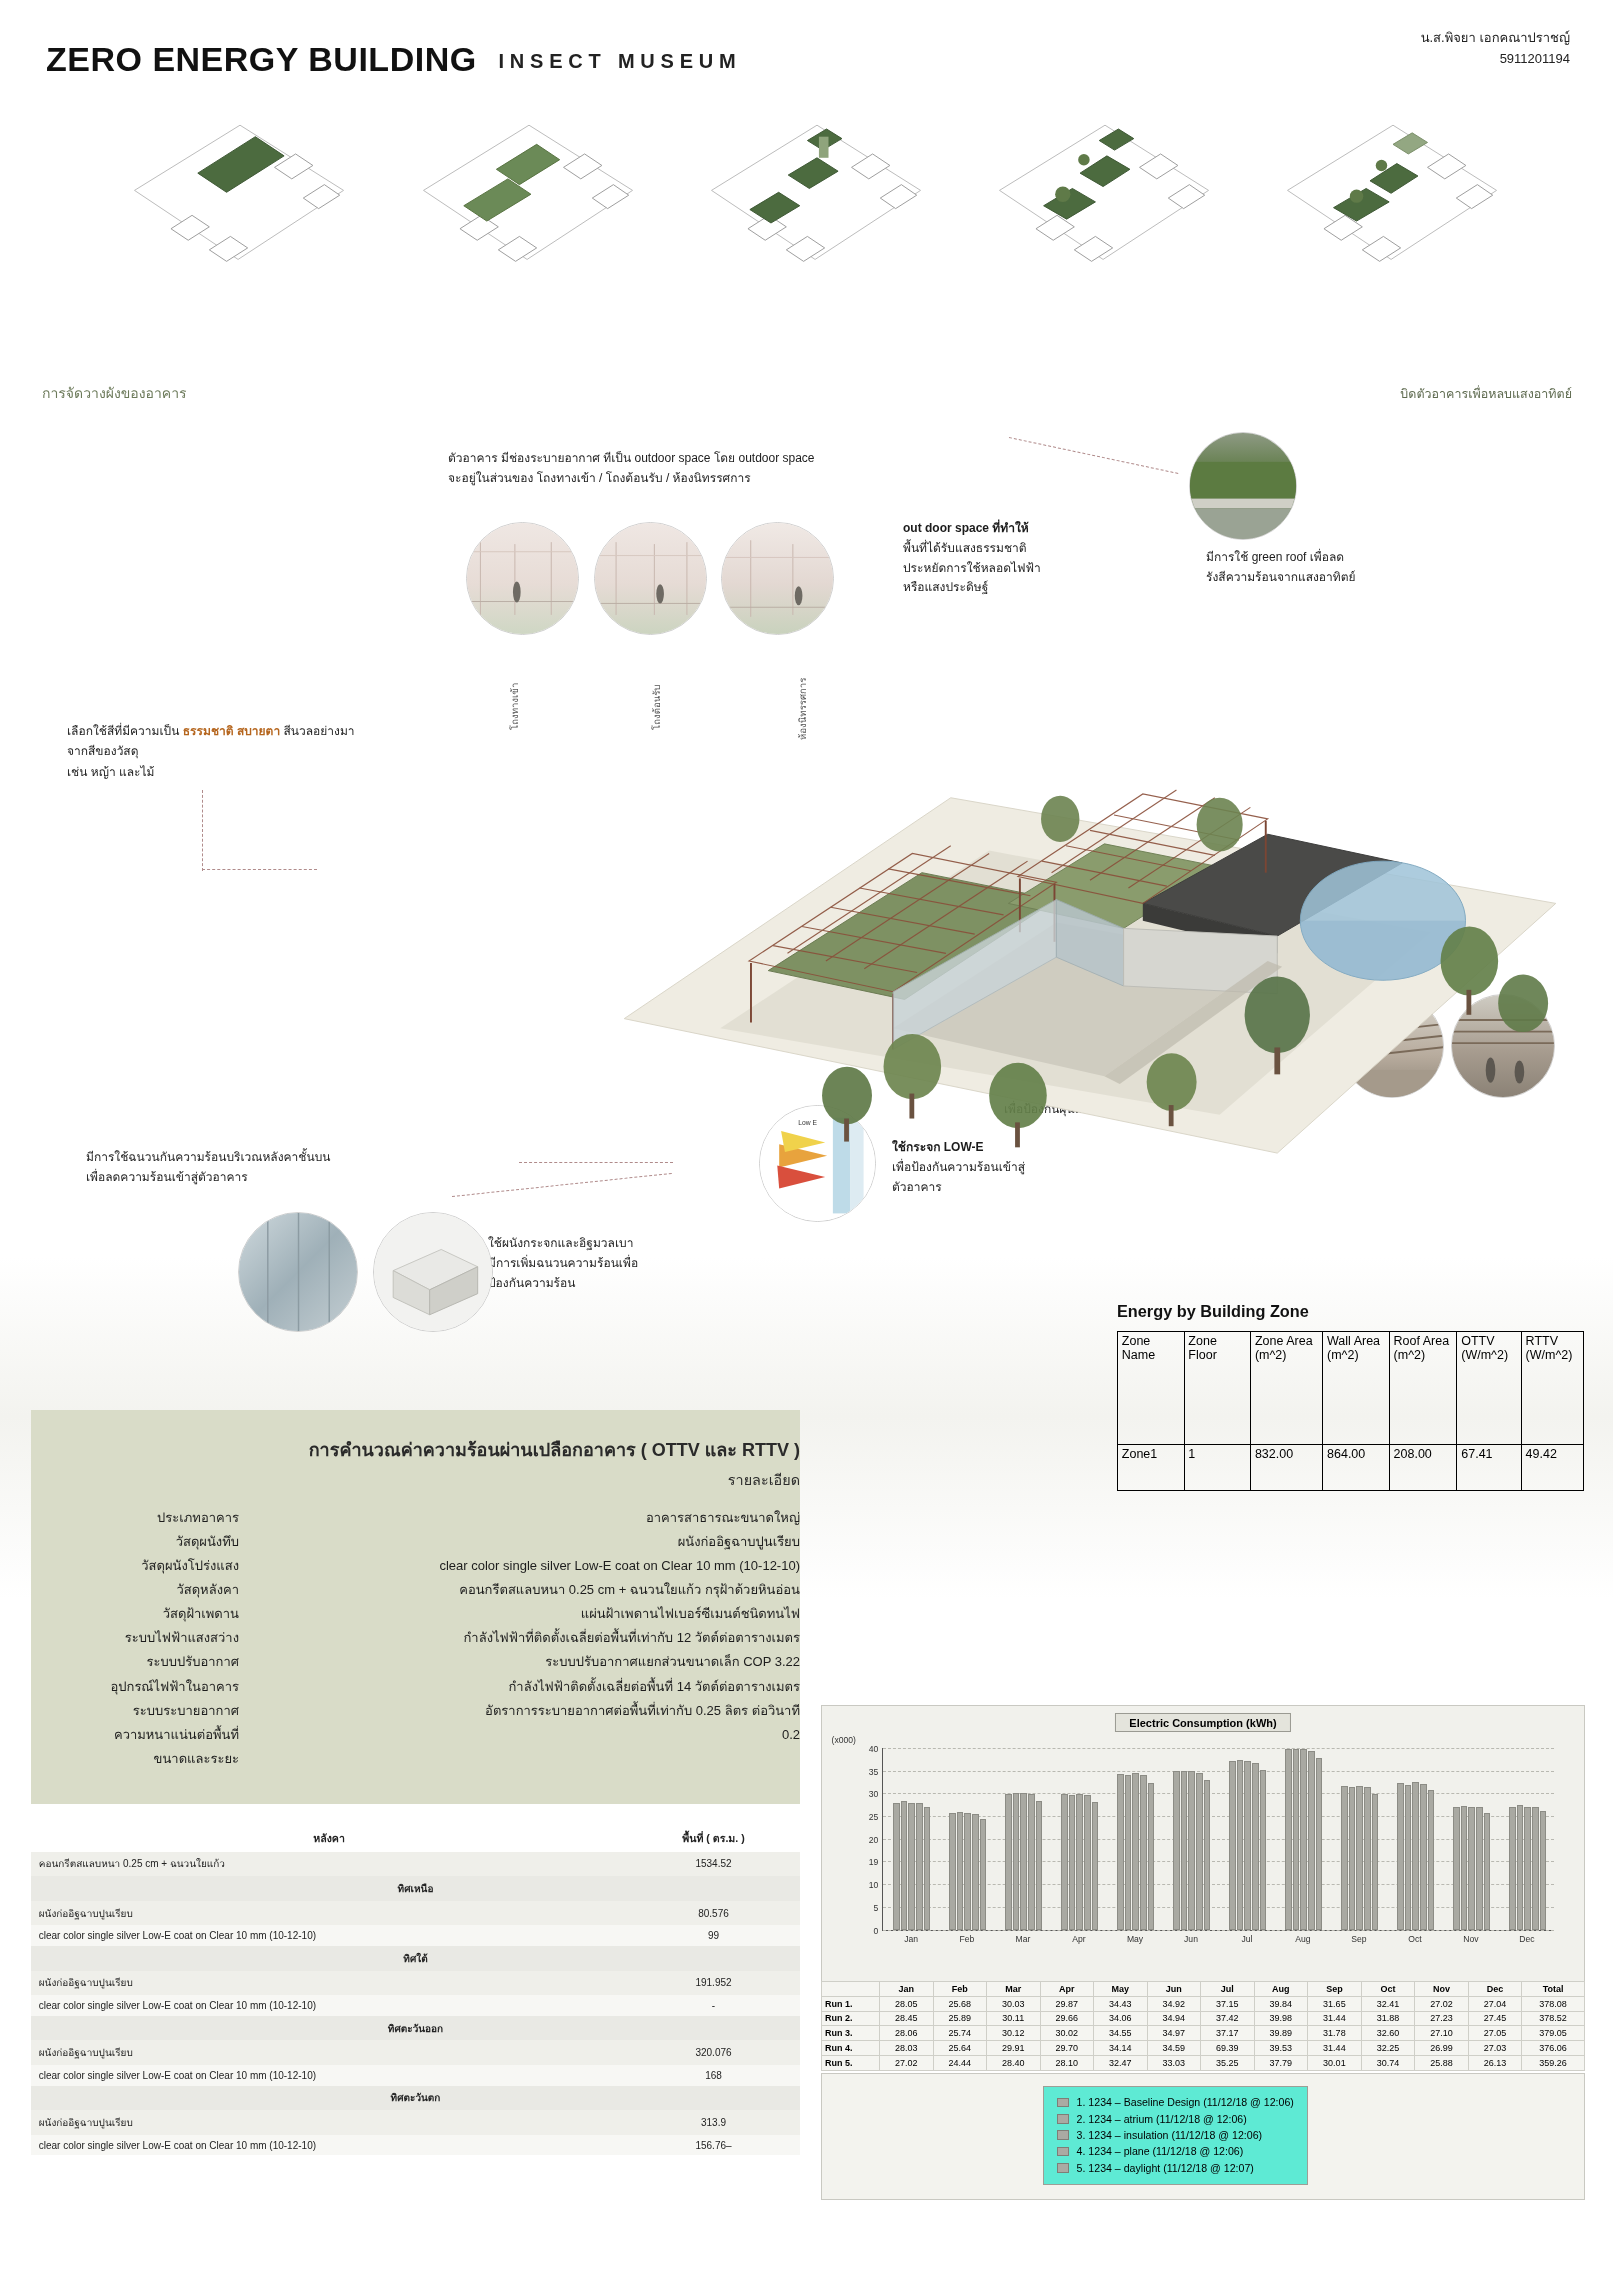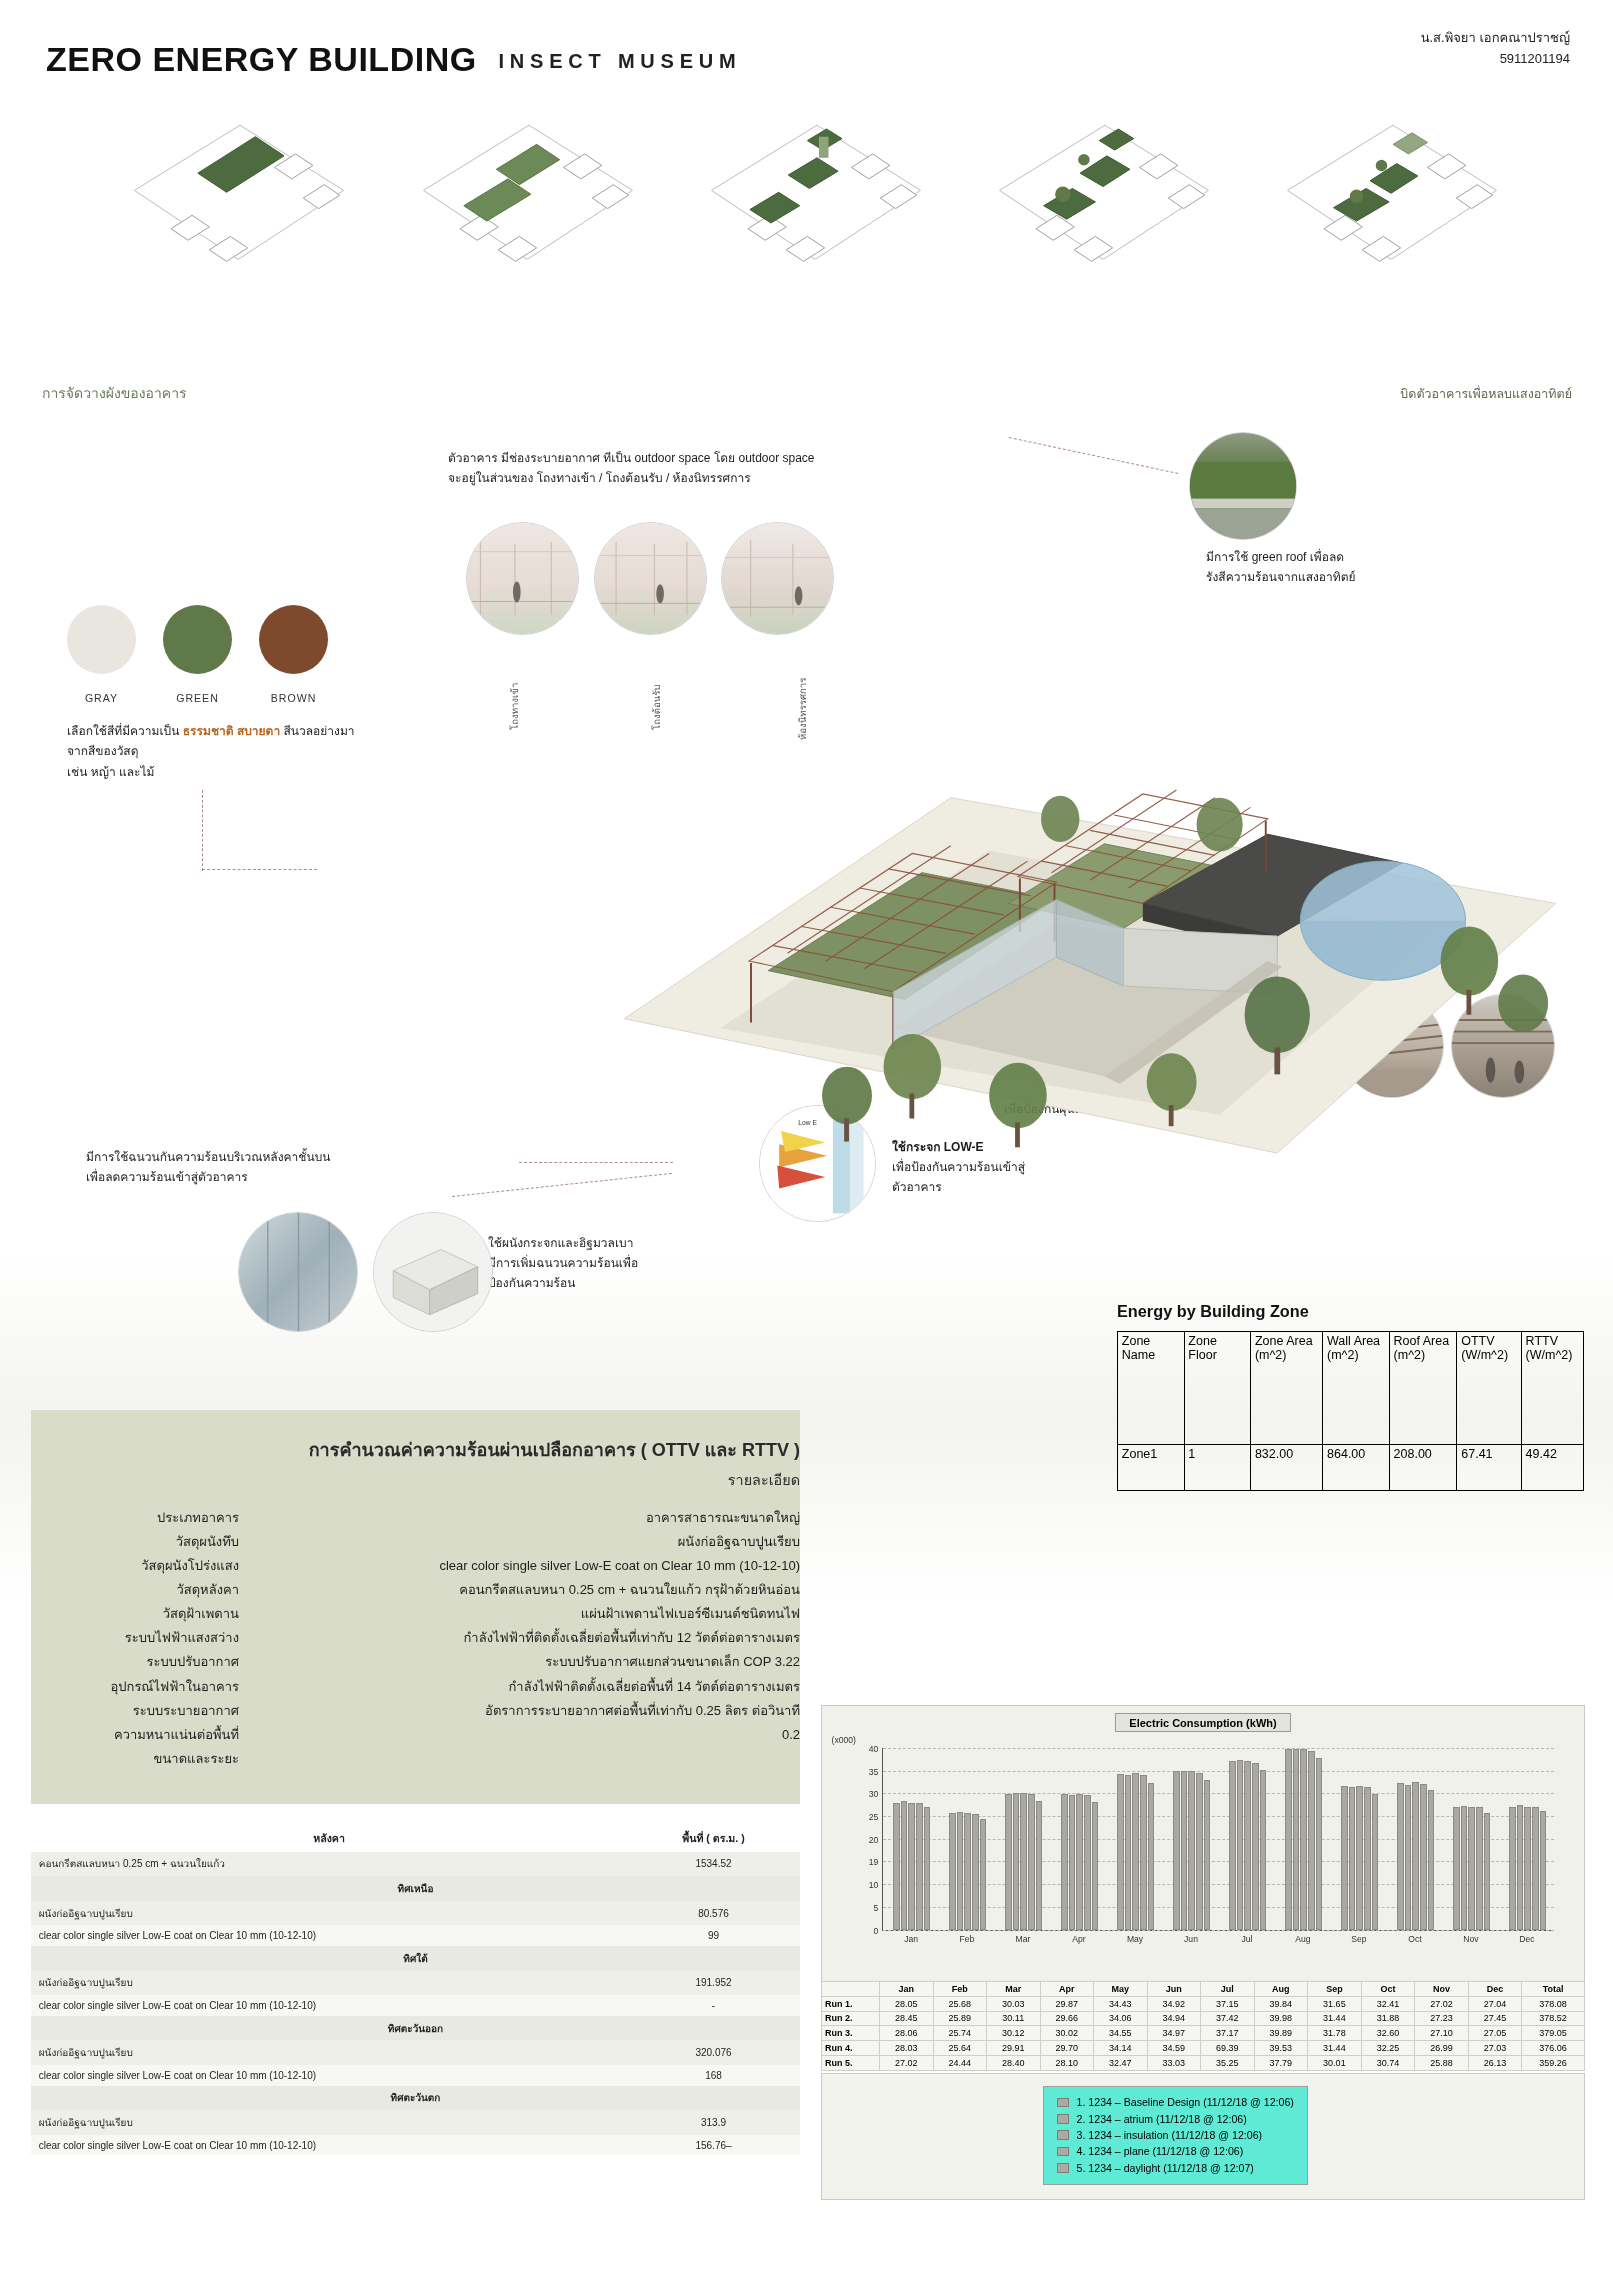--- a/index.html
+++ b/index.html
@@ -217,20 +217,26 @@
   </div>
 
   <div class="cap-left">การจัดวางผังของอาคาร</div>
   <div class="cap-right">บิดตัวอาคารเพื่อหลบแสงอาทิตย์</div>
 
   <div class="note" style="left:448px; top:449px; width:500px;">
     <div>ตัวอาคาร มีช่องระบายอากาศ ทีเป็น outdoor space โดย outdoor space</div>
     <div>จะอยู่ในส่วนของ โถงทางเข้า / โถงต้อนรับ / ห้องนิทรรศการ</div>
   </div>
 
+  <div class="note" style="left:903px; top:519px; width:221px;">
+    <div style="font-weight:bold">out door space ที่ทำให้</div>
+    <div>พื้นที่ได้รับแสงธรรมชาติ</div>
+    <div>ประหยัดการใช้หลอดไฟฟ้า</div>
+    <div>หรือแสงประดิษฐ์</div>
+  </div>
 
   <div class="note" style="left:1206px; top:548px; width:259px;">
     <div>มีการใช้ green roof เพื่อลด</div>
     <div>รังสีความร้อนจากแสงอาทิตย์</div>
   </div>
 
   <div class="note" style="left:1209px; top:913px; width:375px;">
     <div>ใช้หลังคาไม้เลื้อยเพื่อลดความร้อนให้กับ</div>
     <div style="font-weight:bold">outdoor space ช่วยเพิ่ม shading ให้กับตัวอาคาร</div>
     <div>และปรับ mood เพื่อความสบายตาของผู้เข้าชม</div>
@@ -434,28 +440,20 @@
         <rect x="897" y="390" width="5" height="26" fill="#6a5240"></rect>
         <ellipse cx="956" cy="404" rx="26" ry="30" fill="#5f7a48" opacity="0.9"></ellipse>
         <ellipse cx="640" cy="218" rx="24" ry="28" fill="#6b8350" opacity="0.9"></ellipse>
         <ellipse cx="474" cy="212" rx="20" ry="24" fill="#6b8350" opacity="0.9"></ellipse>
       </g>
 
       <path d="M520 480 L690 360 L705 366 L536 488 Z" fill="#bdb9ad" opacity="0.7"></path>
     </svg>
   </div>
 
-  <div class="swatches">
-    <div>
-      <span class="sw" style="background:#e8e6df"></span><span class="sw" style="background:#5f7a48"></span><span class="sw" style="background:#7d4a2e"></span>
-    </div>
-    <div style="margin-top:9.6px">
-      <span class="swlab">GRAY</span><span class="swlab">GREEN</span><span class="swlab">BROWN</span>
-    </div>
-  </div>
   <div class="swtext">
     <div>
       <span>เลือกใช้สีที่มีความเป็น </span><span class="hl">ธรรมชาติ สบายตา</span><span> สีนวลอย่างมาจากสีของวัสดุ</span>
     </div>
     <div>เช่น หญ้า และไม้</div>
   </div>
 
   <div class="lead" style="left:202px; top:869px; width:115px;"></div>
   <div class="leadv" style="left:202px; top:790px; height:81px;"></div>
   <div class="lead" style="left:1009px; top:437px; width:173px; transform:rotate(12deg); transform-origin:left center;"></div>

